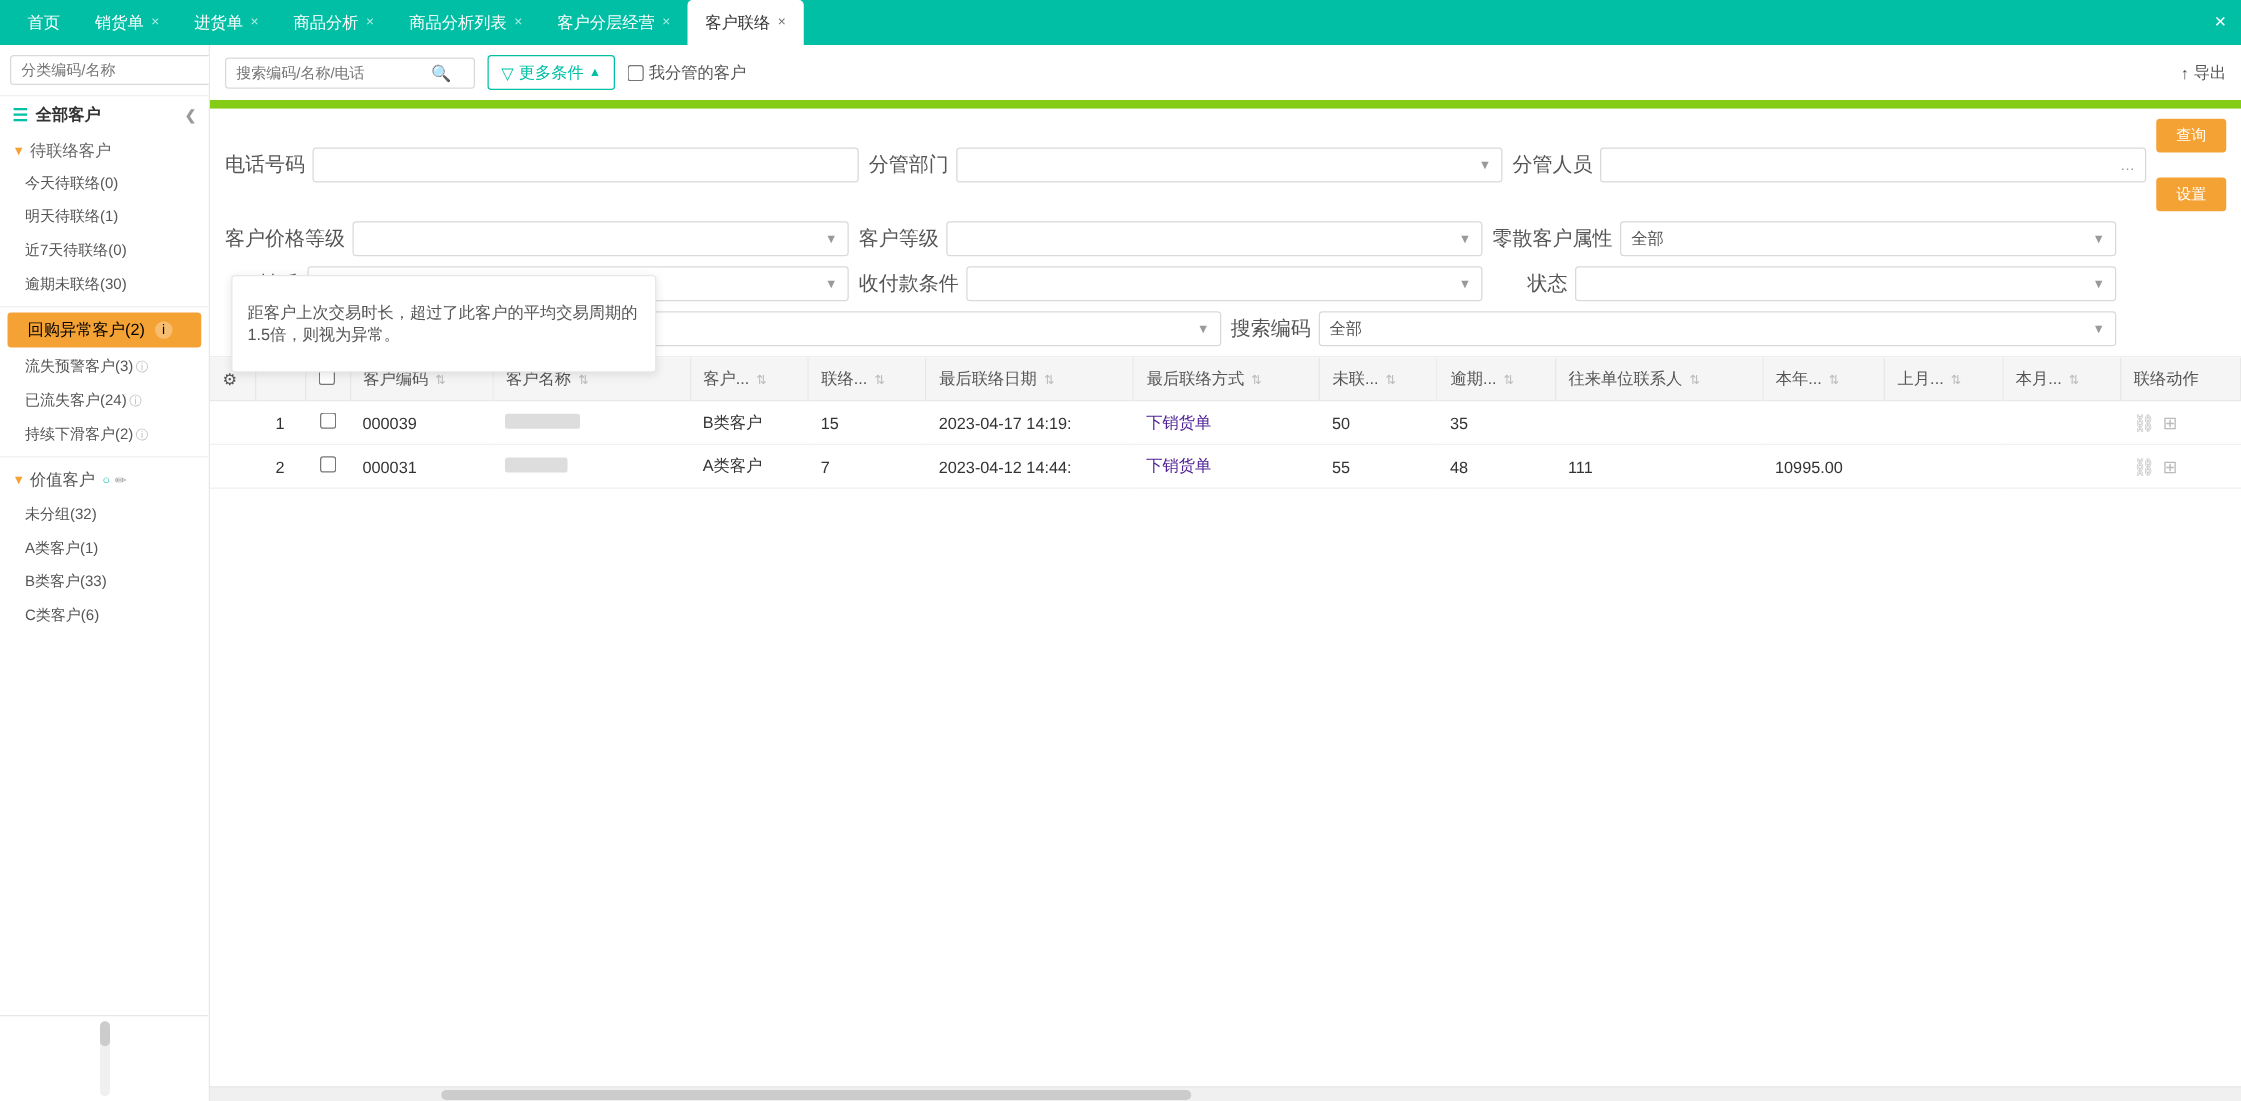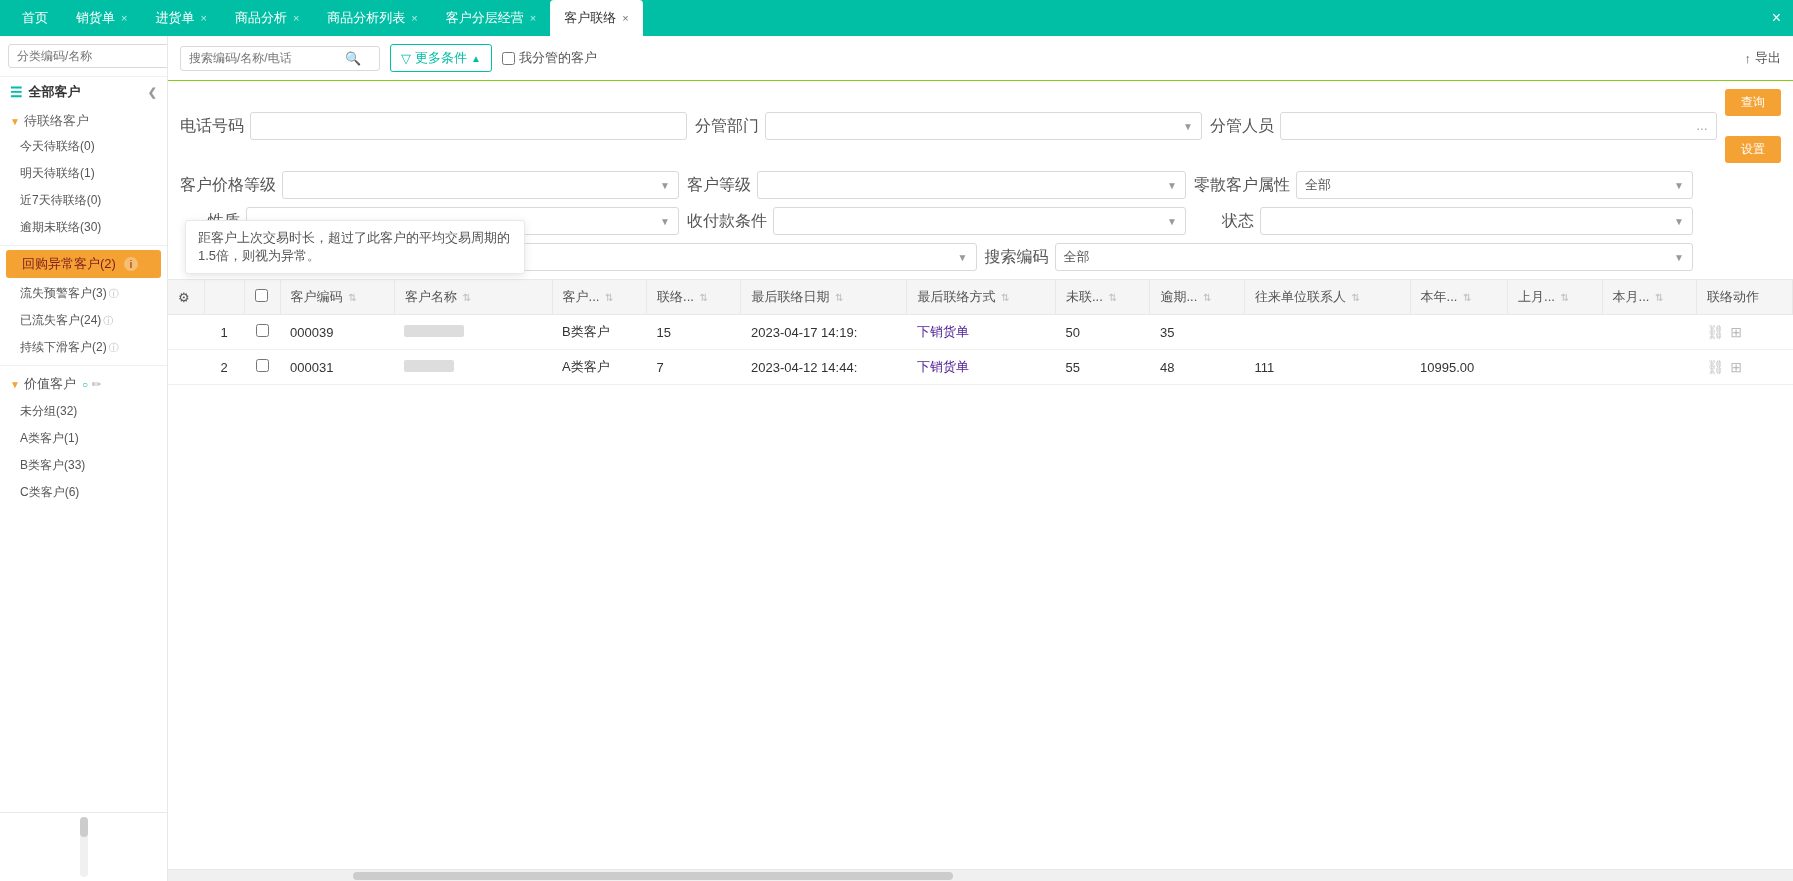--- a/index.html
+++ b/index.html
@@ -101,21 +101,21 @@
 
     .sidebar-item-special {
       padding: 5px 10px 5px 16px;
       cursor: pointer;
       font-size: 12px;
       display: flex;
       align-items: center;
       gap: 4px;
       background: #fff3e0;
     }
-    .sidebar-item-special.selected { background: #f4a234; color: #7f1d1d; border-radius: 2px; }
+    .sidebar-item-special.selected { background: #f4a234; color: #000000; border-radius: 2px; }
 
     .sidebar-divider { height: 1px; background: #f0f0f0; margin: 4px 0; }
 
     .value-section {
       padding: 5px 10px;
       display: flex;
       align-items: center;
       gap: 4px;
       font-size: 12px;
       color: #555;
@@ -128,21 +128,21 @@
       display: flex;
       flex-direction: column;
       overflow: hidden;
       background: #f5f5f5;
     }
 
     
     .filter-bar {
       background: white;
       padding: 8px 12px;
-      border-bottom: 1px solid #84cc16;
+      border-bottom: 7px solid #84cc16;
       display: flex;
       align-items: center;
       gap: 10px;
       justify-content: flex-end;
     }
     .filter-search {
       display: flex;
       align-items: center;
       border: 1px solid #d9d9d9;
       border-radius: 3px;
@@ -263,21 +263,21 @@
       cursor: pointer;
       padding: 0 4px;
     }
 
     
     .tooltip-box {
       position: absolute;
       background: white;
       border: 1px solid #e8e8e8;
       border-radius: 3px;
-      padding: 8px 12px;
+      padding: 20px 12px;
       font-size: 12px;
       color: #555;
       box-shadow: 0 2px 8px rgba(0,0,0,0.1);
       z-index: 100;
       left: 185px;
       top: 220px;
       max-width: 340px;
     }
 
     

